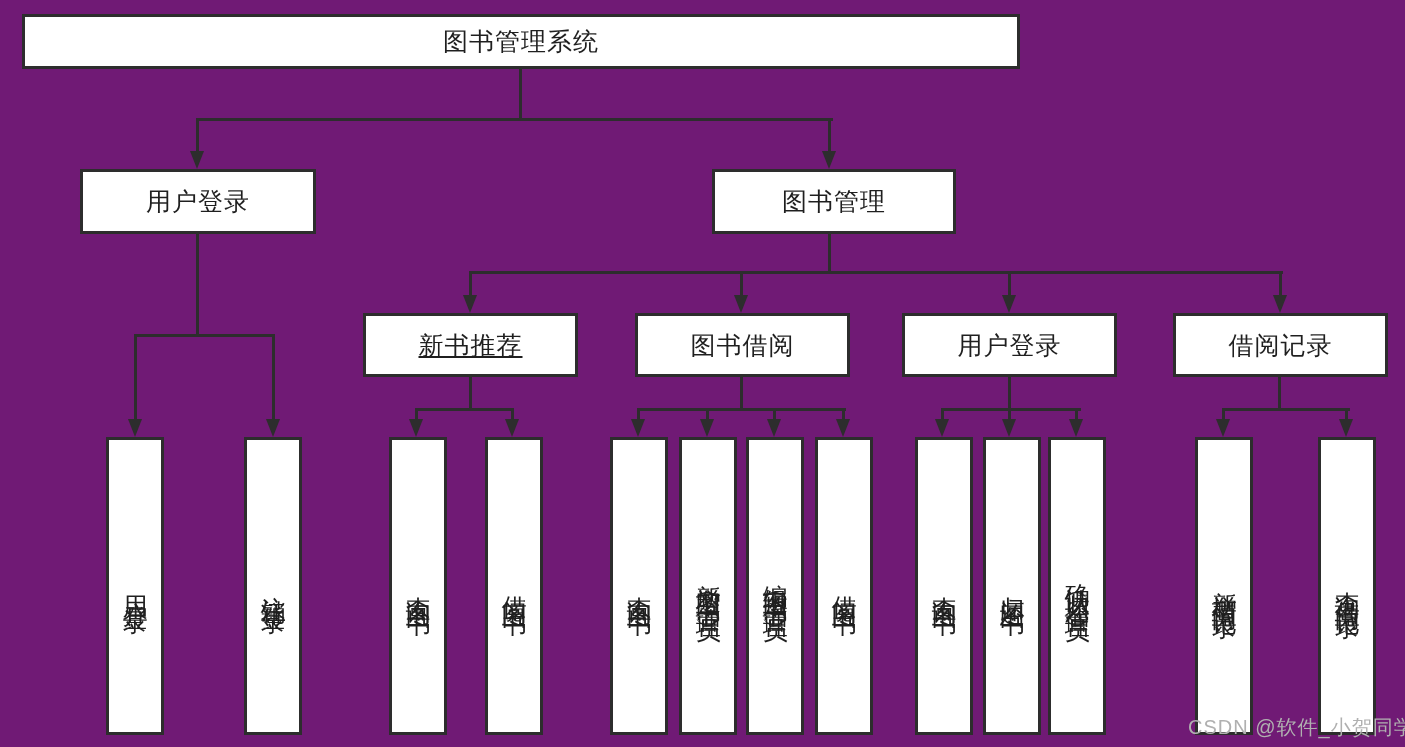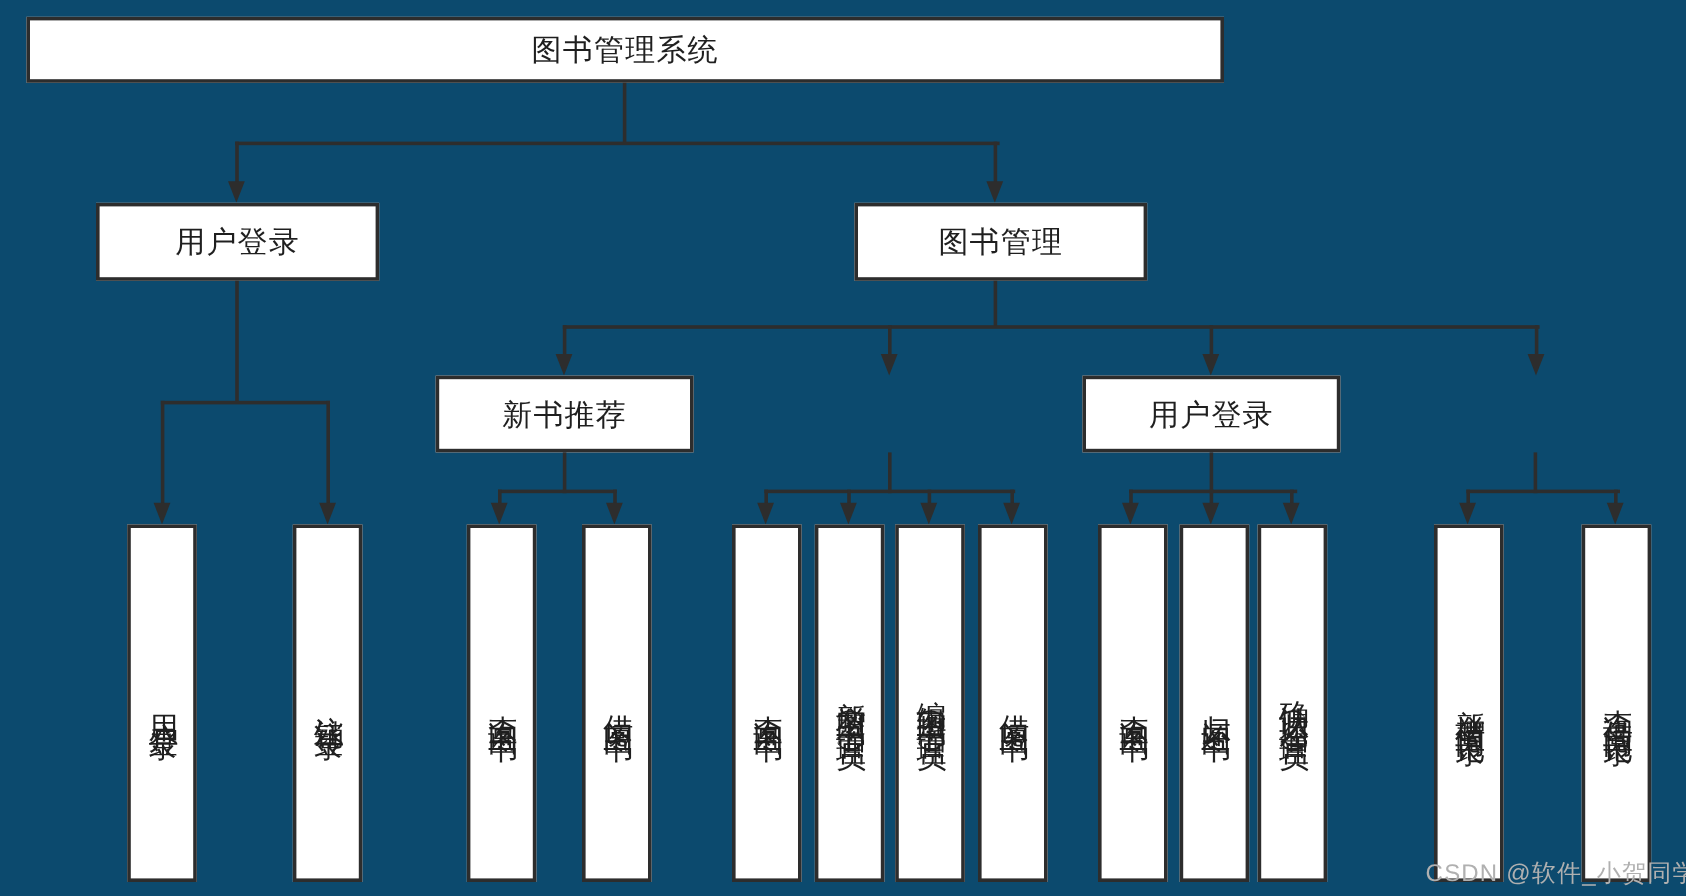--- a/index.html
+++ b/index.html
@@ -2,21 +2,21 @@
 <html><head>
 <meta charset="utf-8">
 <style>
   :root{
     --line:#2d2d2d;
     --text:#1f1f1f;
     --wm:#b0b0b0;
   }
   html,body{margin:0;padding:0;background:#ffffff;}
   #stage{
-    position:relative;width:1405px;height:747px;background:#0c4a6e;overflow:hidden;
+    position:relative;width:1405px;height:747px;background:#701a75;overflow:hidden;
     font-family:"Liberation Sans","DejaVu Sans",sans-serif;
   }
   .hbox{
     position:absolute;box-sizing:border-box;border:3px solid var(--line);background:#fff;
     display:flex;align-items:center;justify-content:center;
     font-size:25px;color:var(--text);letter-spacing:1px;white-space:nowrap;
   }
   .vbox{
     position:absolute;top:437px;width:58px;height:298px;box-sizing:border-box;
     border:3px solid var(--line);background:#fff;
@@ -71,25 +71,31 @@
   <div class="ln" style="left:469px;top:271px;width:814px;height:3px;"></div>
   <div class="ln" style="left:469px;top:271px;width:3px;height:26px;"></div>
   <div class="arrow" style="left:463px;top:295px;"></div>
   <div class="ln" style="left:740px;top:271px;width:3px;height:26px;"></div>
   <div class="arrow" style="left:734px;top:295px;"></div>
   <div class="ln" style="left:1008px;top:271px;width:3px;height:26px;"></div>
   <div class="arrow" style="left:1002px;top:295px;"></div>
   <div class="ln" style="left:1279px;top:271px;width:3px;height:26px;"></div>
   <div class="arrow" style="left:1273px;top:295px;"></div>
 
-  <div class="hbox" style="left:363px;top:313px;width:215px;height:64px;">
+  <div class="hbox" style="left:363px;top:313px;width:215px;height:64px;text-decoration:underline;">
     <span>新书推荐</span>
+  </div>
+  <div class="hbox" style="left:635px;top:313px;width:215px;height:64px;">
+    <span>图书借阅</span>
   </div>
   <div class="hbox" style="left:902px;top:313px;width:215px;height:64px;">
     <span>用户登录</span>
+  </div>
+  <div class="hbox" style="left:1173px;top:313px;width:215px;height:64px;">
+    <span>借阅记录</span>
   </div>
 
   <div class="ln" style="left:469px;top:377px;width:3px;height:34px;"></div>
   <div class="ln" style="left:415px;top:408px;width:99px;height:3px;"></div>
   <div class="ln" style="left:415px;top:408px;width:3px;height:13px;"></div>
   <div class="arrow" style="left:409px;top:419px;"></div>
   <div class="ln" style="left:511px;top:408px;width:3px;height:13px;"></div>
   <div class="arrow" style="left:505px;top:419px;"></div>
 
   <div class="ln" style="left:740px;top:377px;width:3px;height:34px;"></div>

